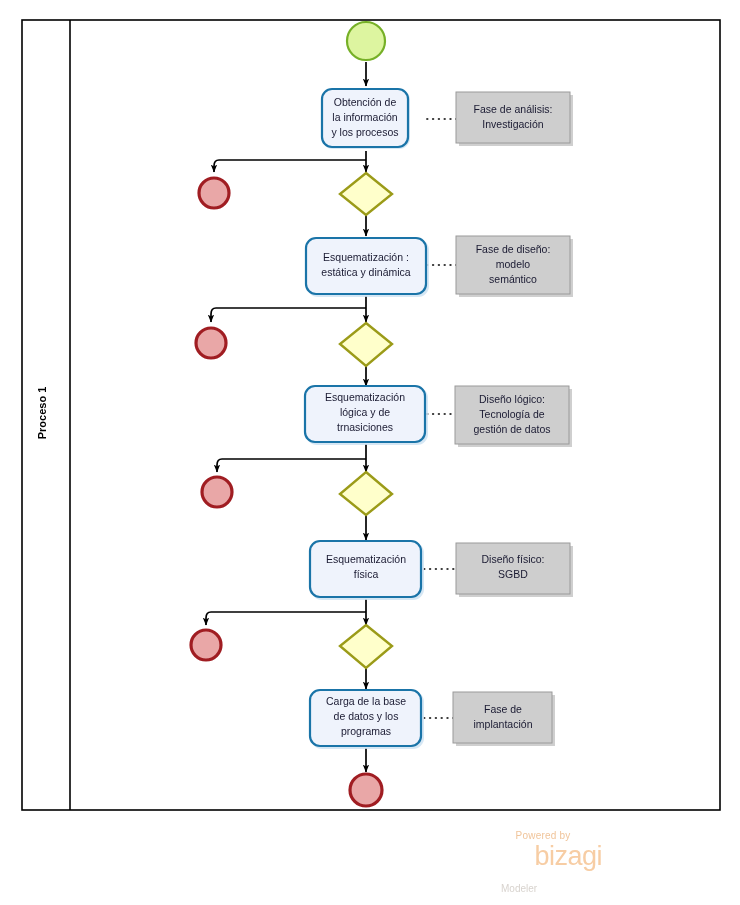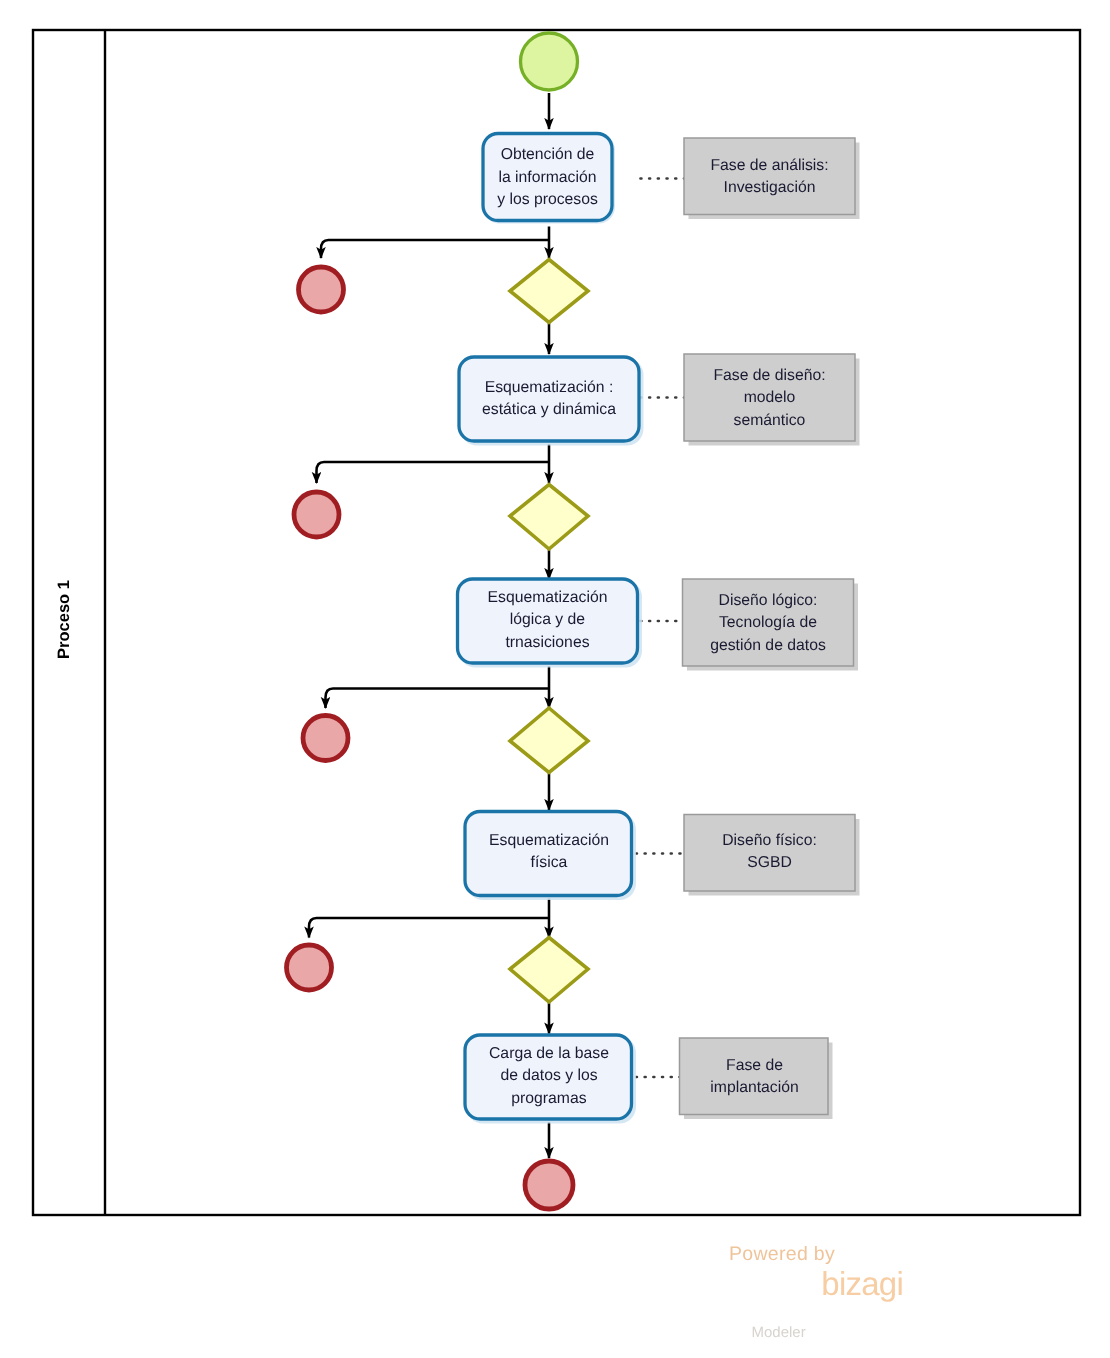--- a/index.html
+++ b/index.html
@@ -109,30 +109,30 @@
     position: absolute;
     right: 14px;
     bottom: 18px;
     width: 116px;
     height: 56px;
     text-align: right;
     user-select: none;
   }
   .powered-by {
     font-family: "Liberation Sans", sans-serif;
-    font-size: 13px;
+    font-size: 10px;
     color: #f0c49a;
     letter-spacing: 0.2px;
     margin: 0 2px 0 0;
     line-height: 10px;
-    text-align: left;
+    text-align: center;
   }
   .biz-word {
     font-family: "Liberation Sans", sans-serif;
-    font-size: 22px;
+    font-size: 27px;
     line-height: 30px;
     color: #f7cda4;
     letter-spacing: -0.5px;
     margin: 0;
     text-align: right;
     font-weight: 400;
   }
   .biz-modeler {
     font-family: "Liberation Sans", sans-serif;
     font-size: 10px;

